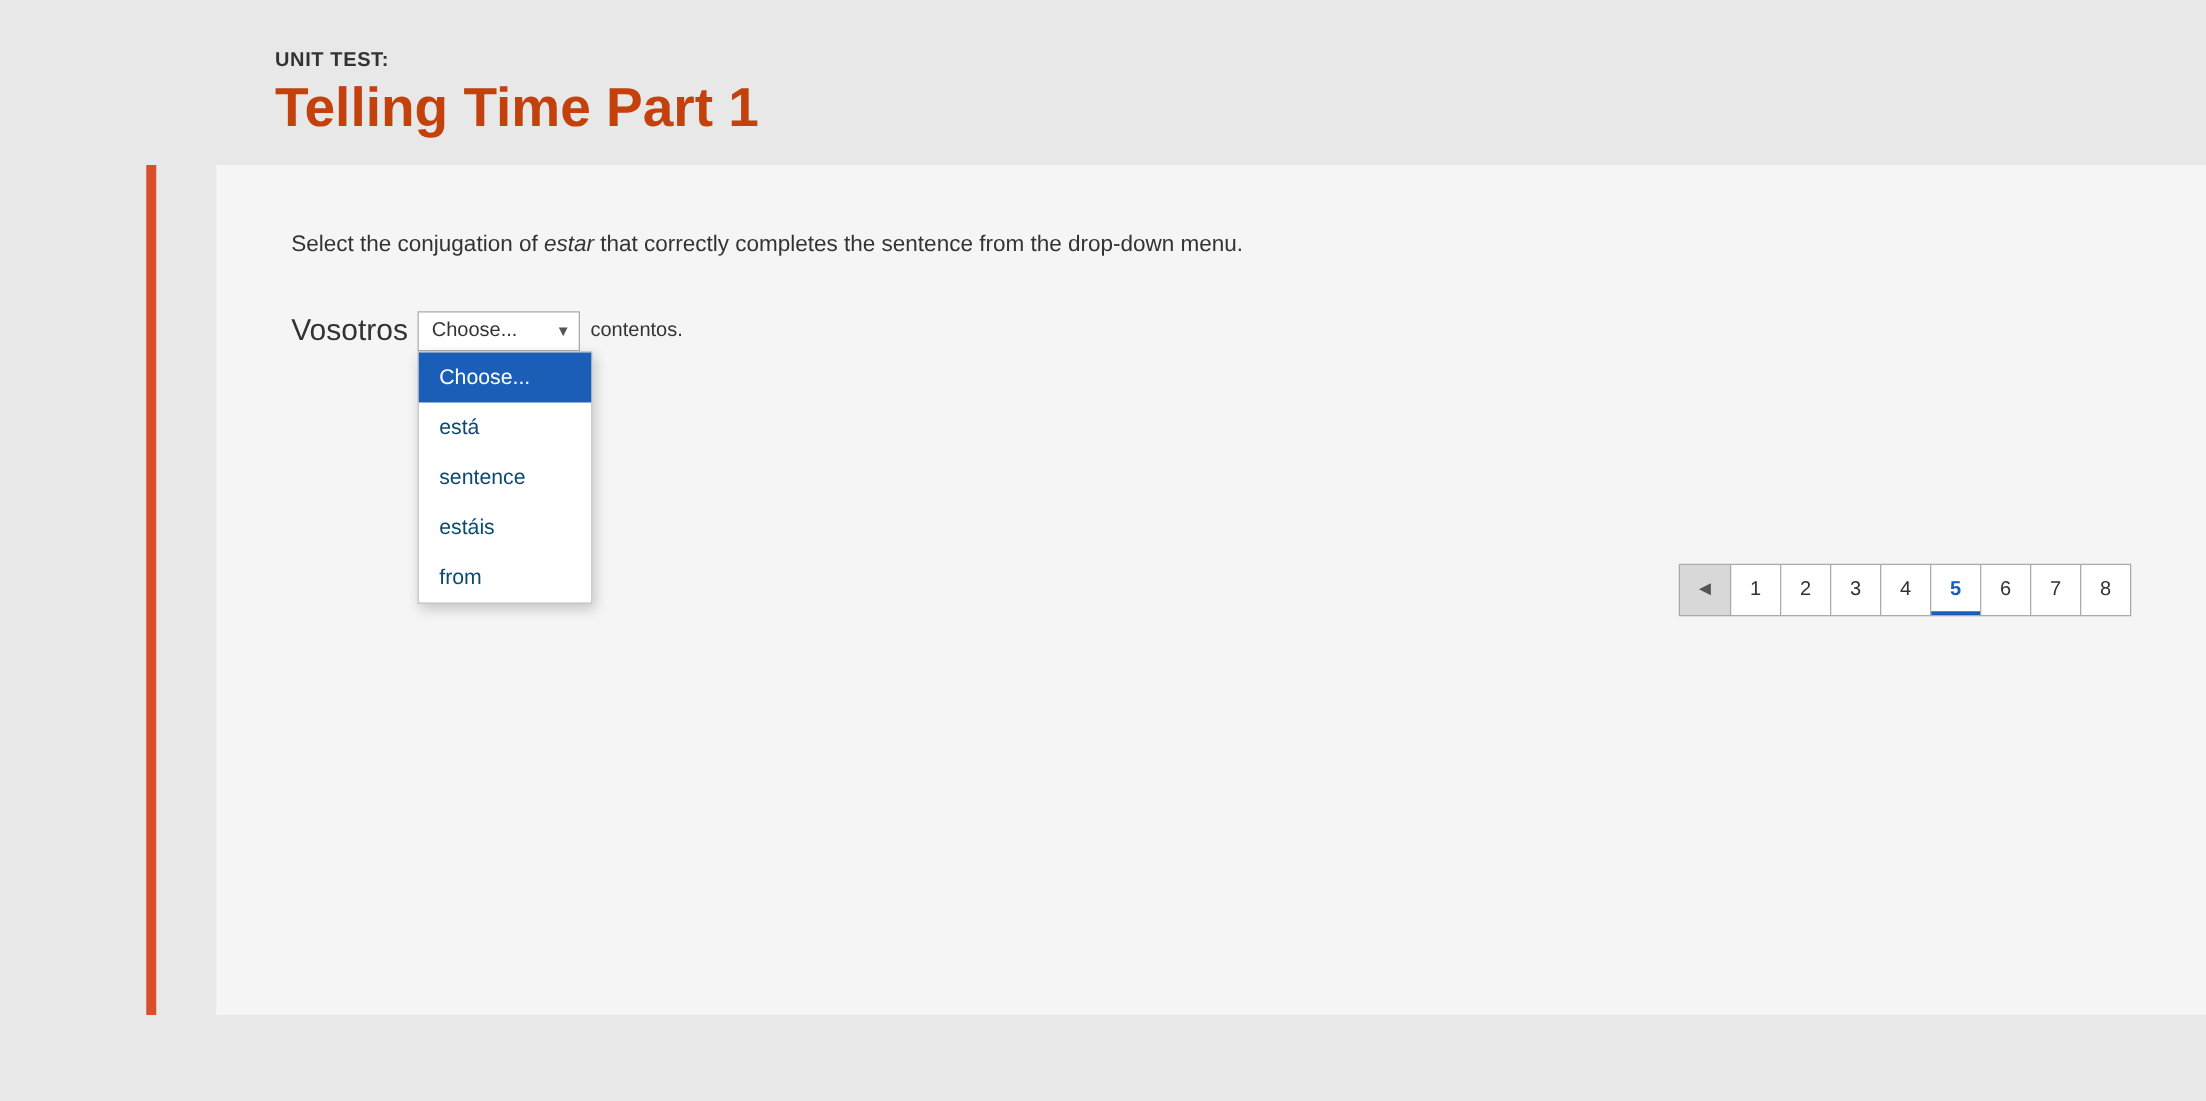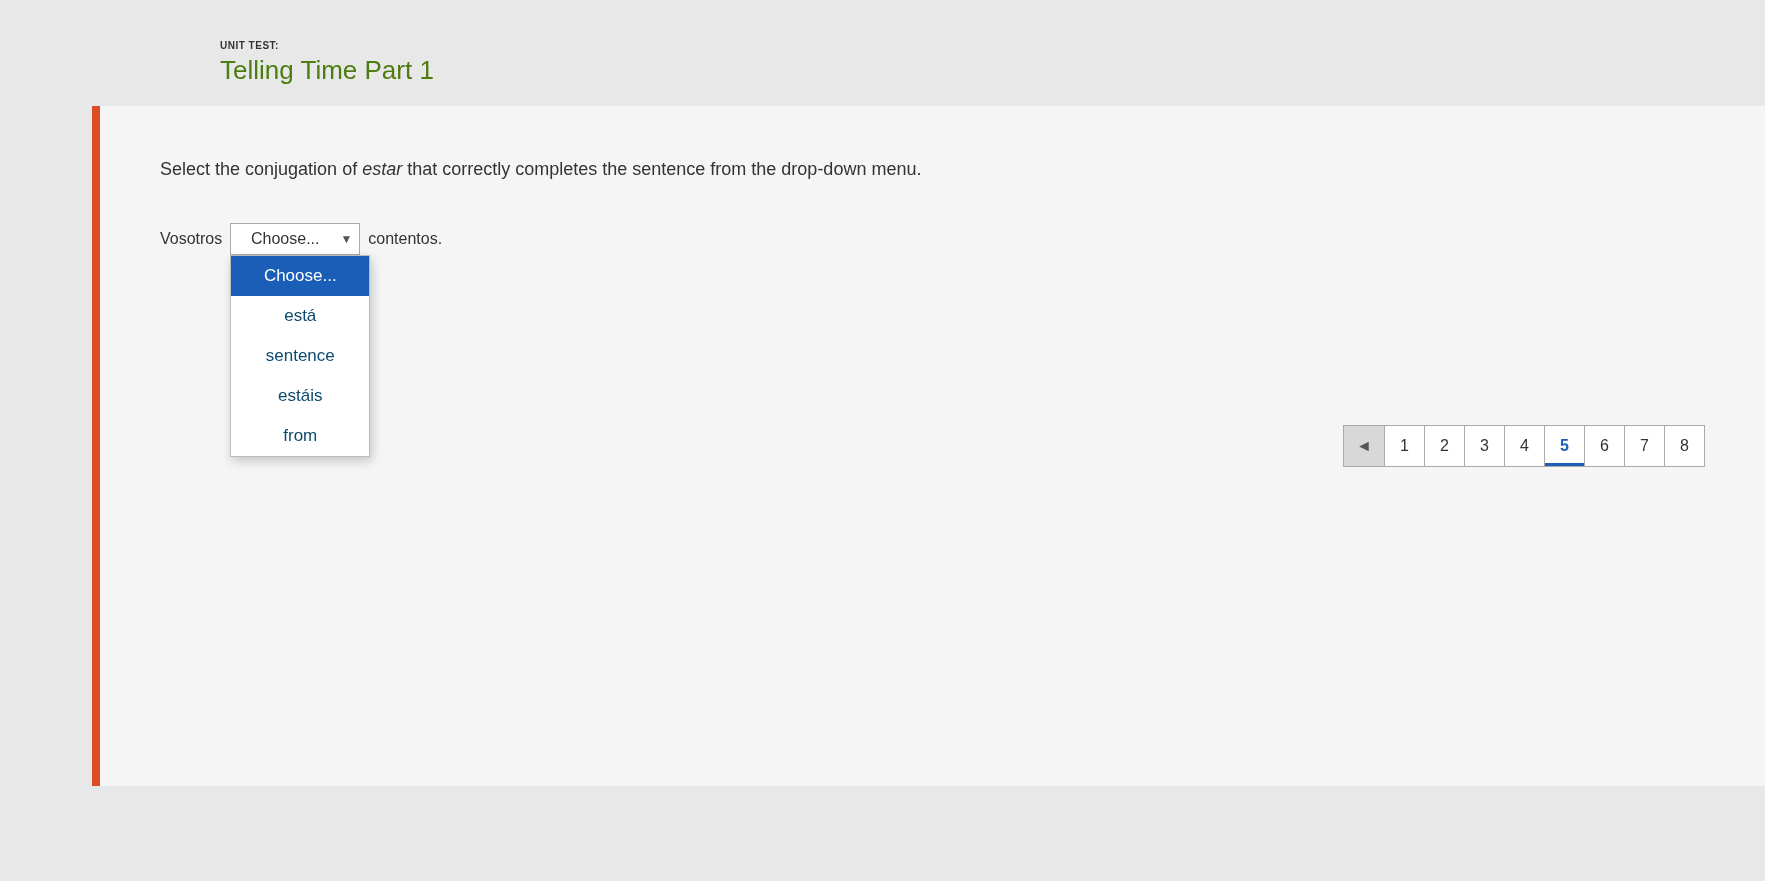--- a/index.html
+++ b/index.html
@@ -19,40 +19,41 @@
       padding: 0;
     }
 
     
     .header {
       padding: 40px 0 20px 220px;
       background-color: #e8e8e8;
     }
 
     .unit-label {
-      font-size: 10px;
+      font-size: 16px;
       font-weight: 600;
       color: #333;
       letter-spacing: 0.5px;
       text-transform: uppercase;
       margin-bottom: 4px;
     }
 
     .page-title {
-      font-size: 26px;
-      font-weight: 400;
-      color: #4d7c0f;
+      font-size: 44px;
+      font-weight: 700;
+      color: #c2410c;
     }
 
     
     .content-area {
       display: flex;
-      margin-left: 92px;
+      margin-left: 117px;
       margin-right: 0;
       min-height: 680px;
+      gap: 48px;
     }
 
     
     .left-bar {
       width: 8px;
       background-color: #d94f2a;
       flex-shrink: 0;
       min-height: 680px;
     }
 
@@ -80,28 +81,27 @@
       display: flex;
       align-items: center;
       font-size: 20px;
       color: #333;
       position: relative;
       margin-bottom: 10px;
     }
 
     .sentence-prefix {
       margin-right: 8px;
-      font-size: 16px;
+      font-size: 24px;
     }
 
     
     .dropdown-container {
       position: relative;
       display: inline-block;
-      text-align: center;
     }
 
     .dropdown-select {
       border: 1px solid #aaa;
       background: white;
       padding: 6px 30px 6px 10px;
       font-size: 16px;
       cursor: pointer;
       appearance: none;
       -webkit-appearance: none;

